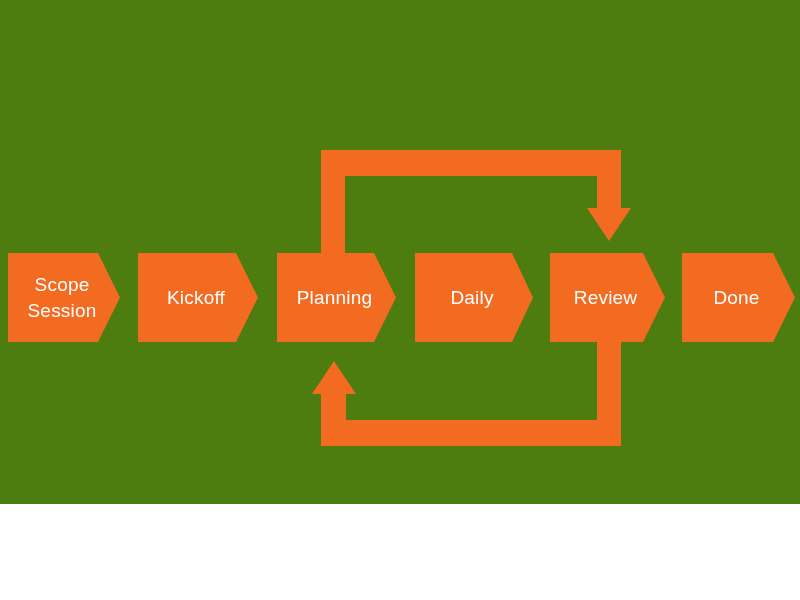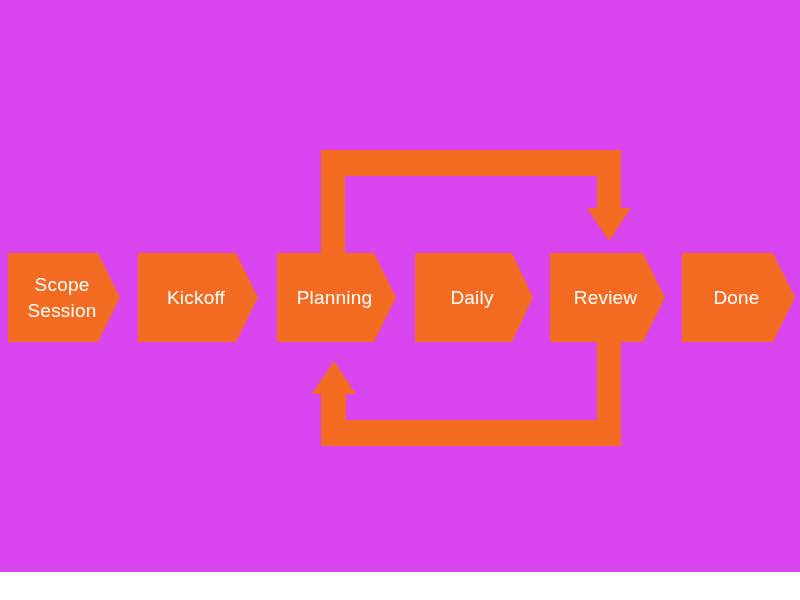--- a/index.html
+++ b/index.html
@@ -10,22 +10,22 @@
   body {
     width: 800px;
     height: 600px;
     background: #ffffff;
     font-family: "Liberation Sans", sans-serif;
     overflow: hidden;
   }
   #canvas {
     position: relative;
     width: 800px;
-    height: 572px;
-    background: #d946ef;
+    height: 504px;
+    background: #4d7c0f;
   }
   #diagram-svg {
     position: absolute;
     left: 0;
     top: 0;
     width: 800px;
     height: 600px;
     display: block;
   }
   .stage-label {

